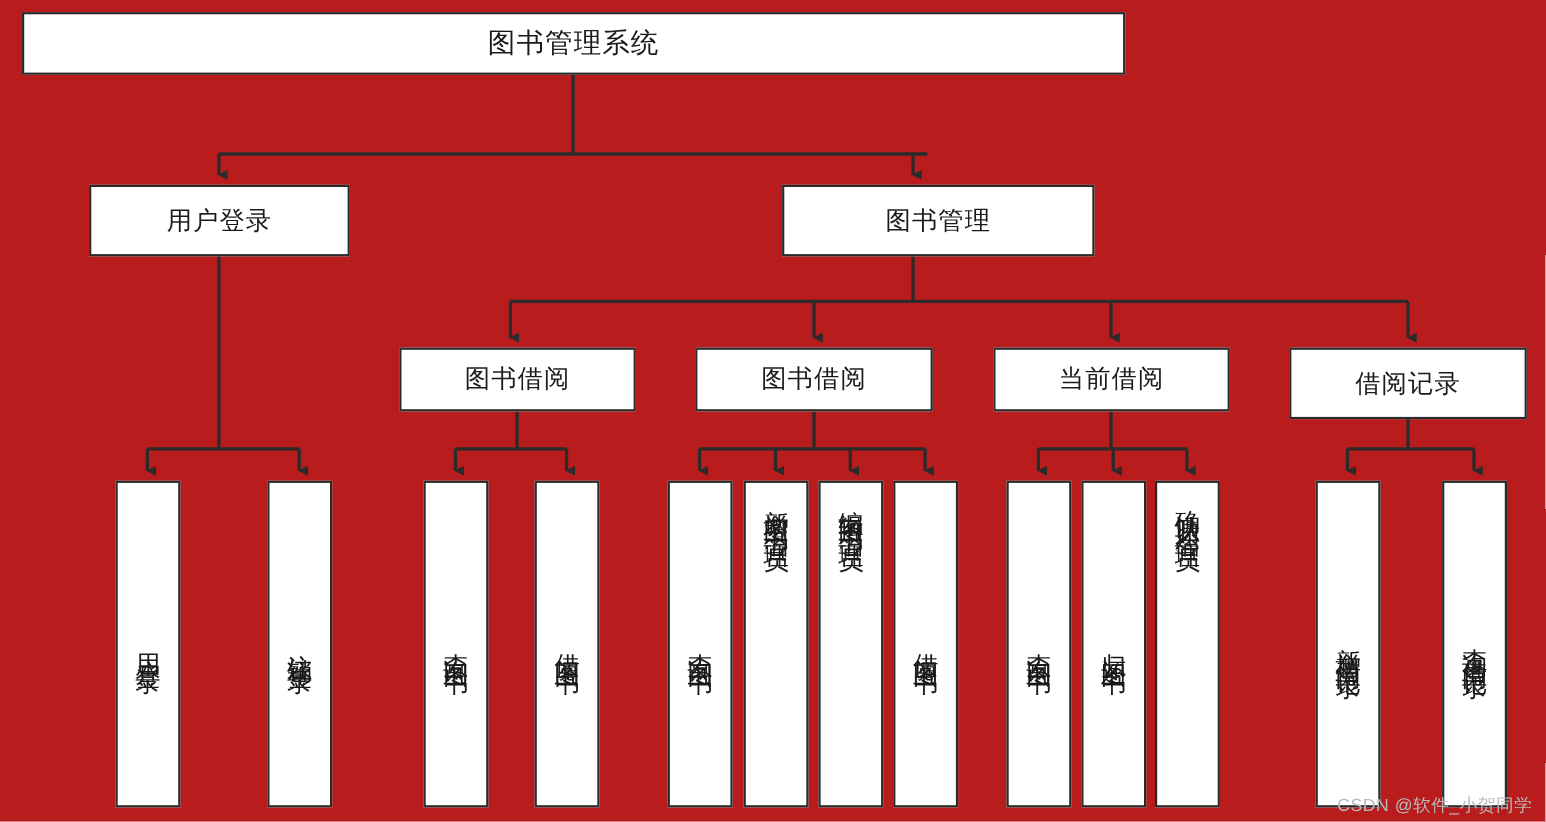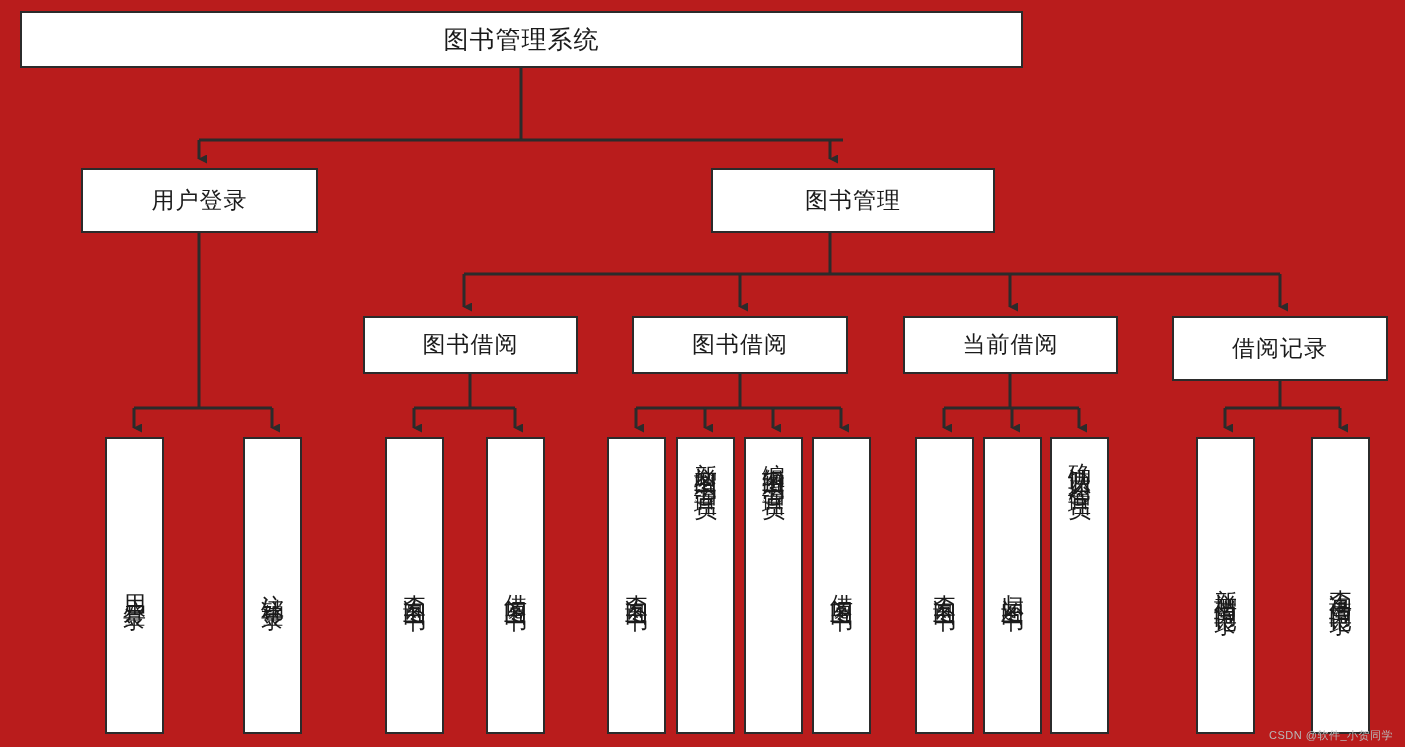--- a/index.html
+++ b/index.html
@@ -57,21 +57,21 @@
     align-items: center;
     padding-top: 0;
   }
   #root-node .node-label {
     font-size: 25px;
   }
   #watermark {
     position: absolute;
     right: 12px;
     bottom: 4px;
-    font-size: 11px;
+    font-size: 16px;
     color: #b9b9b9;
     letter-spacing: 0.5px;
     white-space: nowrap;
     pointer-events: none;
   }
 </style>
 </head>
 <body>
 
 <div id="diagram-root">

